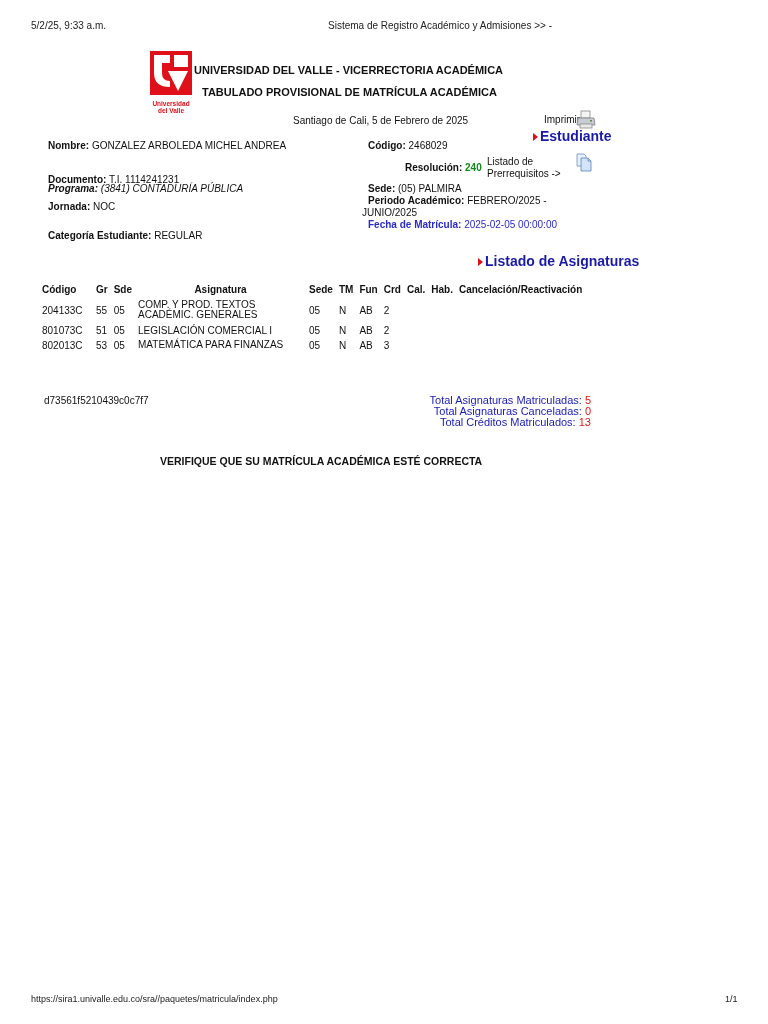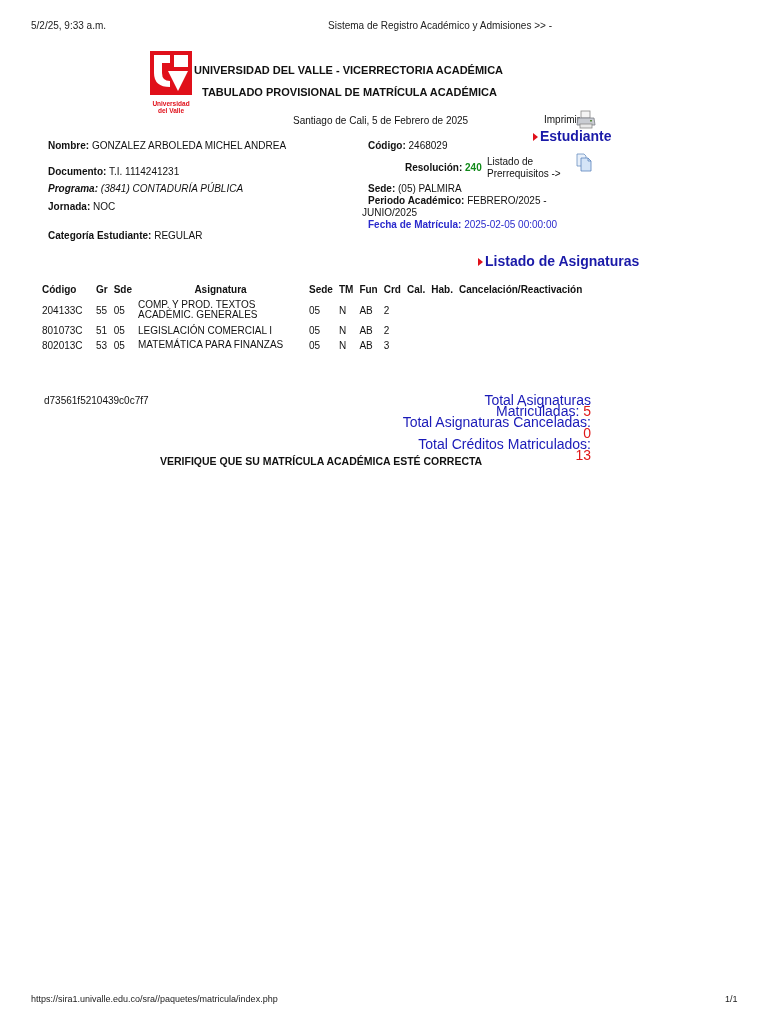--- a/index.html
+++ b/index.html
@@ -30,21 +30,21 @@
     .asig-link { left: 478px; top: 253px; }
     table.asig {
       position: absolute; left: 40px; top: 282px; border-collapse: collapse; font-size: 10px;
     }
     table.asig th { font-weight: bold; padding: 0 3px; height: 15px; text-align: center; white-space: nowrap; }
     table.asig td { padding: 0 3px; text-align: left; vertical-align: middle; white-space: nowrap; }
     table.asig td.name { text-align: left; white-space: normal; width: 165px; line-height: 10px; }
     table.asig th.c-cod { width: 48px; text-align: left; padding-left: 2px; }
     table.asig td.c-cod { text-align: left; padding-left: 2px; }
     .hash { left: 44px; top: 395px; font-size: 10px; }
-    .totals { left: 400px; top: 395px; width: 191px; text-align: right; font-size: 14px; line-height: 11px; color: #1a1ab8; }
+    .totals { left: 400px; top: 395px; width: 191px; text-align: right; font-size: 11px; line-height: 11px; color: #1a1ab8; }
     .totals .red { color: #e01818; }
     .verify { left: 160px; top: 455px; font-size: 10.5px; font-weight: bold; }
   </style>
 </head>
 <body>
 
 <div class="abs print-hdr" style="left:31px">5/2/25, 9:33 a.m.</div>
 <div class="abs print-hdr" style="left:328px">Sistema de Registro Académico y Admisiones &gt;&gt; -</div>
 
 <div class="abs logo">
@@ -74,21 +74,21 @@
   </svg>
 </div>
 
 <div class="abs stud-link link-blue">
   <span class="arrow"></span><span>Estudiante</span>
 </div>
 
 <div class="abs field" style="left:48px;top:140px;">
   <b>Nombre</b><b>:</b> <span>GONZALEZ ARBOLEDA MICHEL ANDREA</span>
 </div>
-<div class="abs field" style="left:48px;top:166px;">
+<div class="abs field" style="left:48px;top:174px;">
   <b>Documento</b><b>:</b> <span>T.I. 1114241231</span>
 </div>
 <div class="abs field" style="left:48px;top:183px;font-style:italic;">
   <b>Programa</b><b>:</b> <span>(3841) CONTADURÍA PÚBLICA</span>
 </div>
 <div class="abs field" style="left:48px;top:201px;">
   <b>Jornada</b><b>:</b> <span>NOC</span>
 </div>
 <div class="abs field" style="left:48px;top:230px;">
   <b>Categoría Estudiante</b><b>:</b> <span>REGULAR</span>

